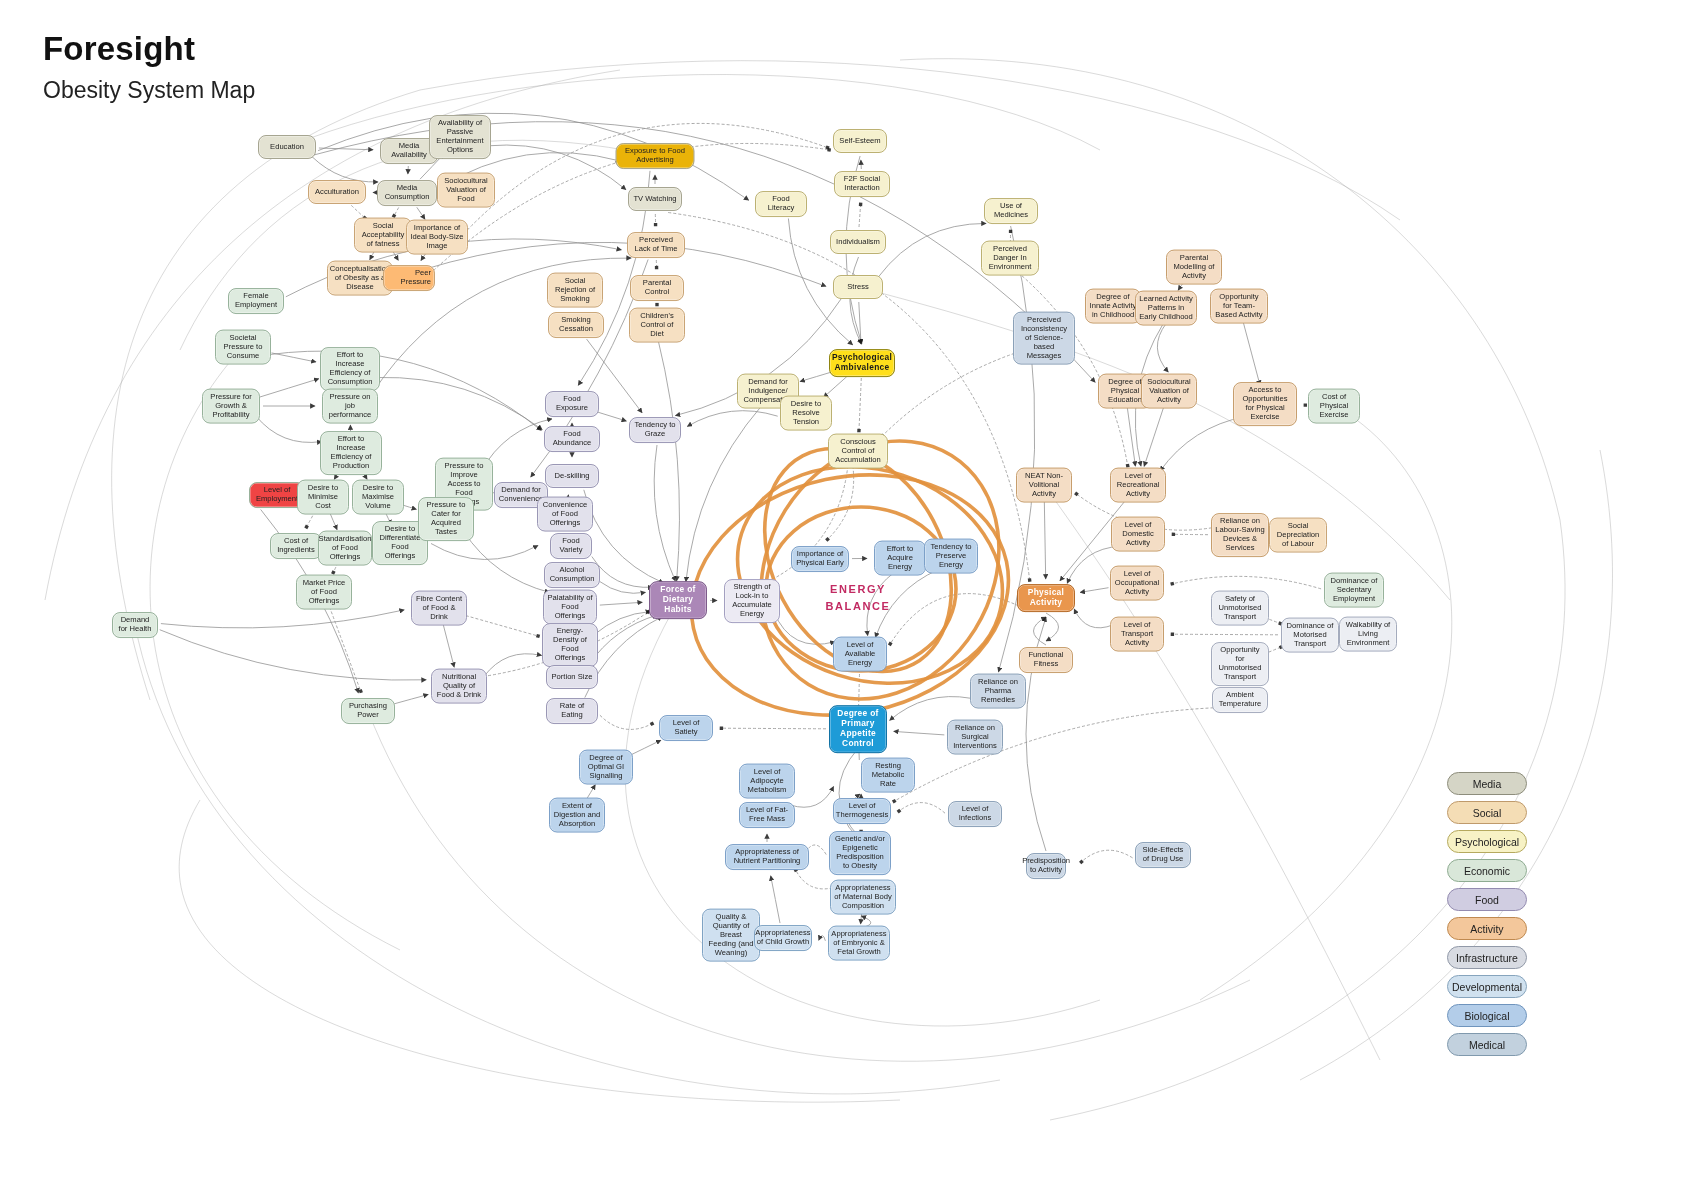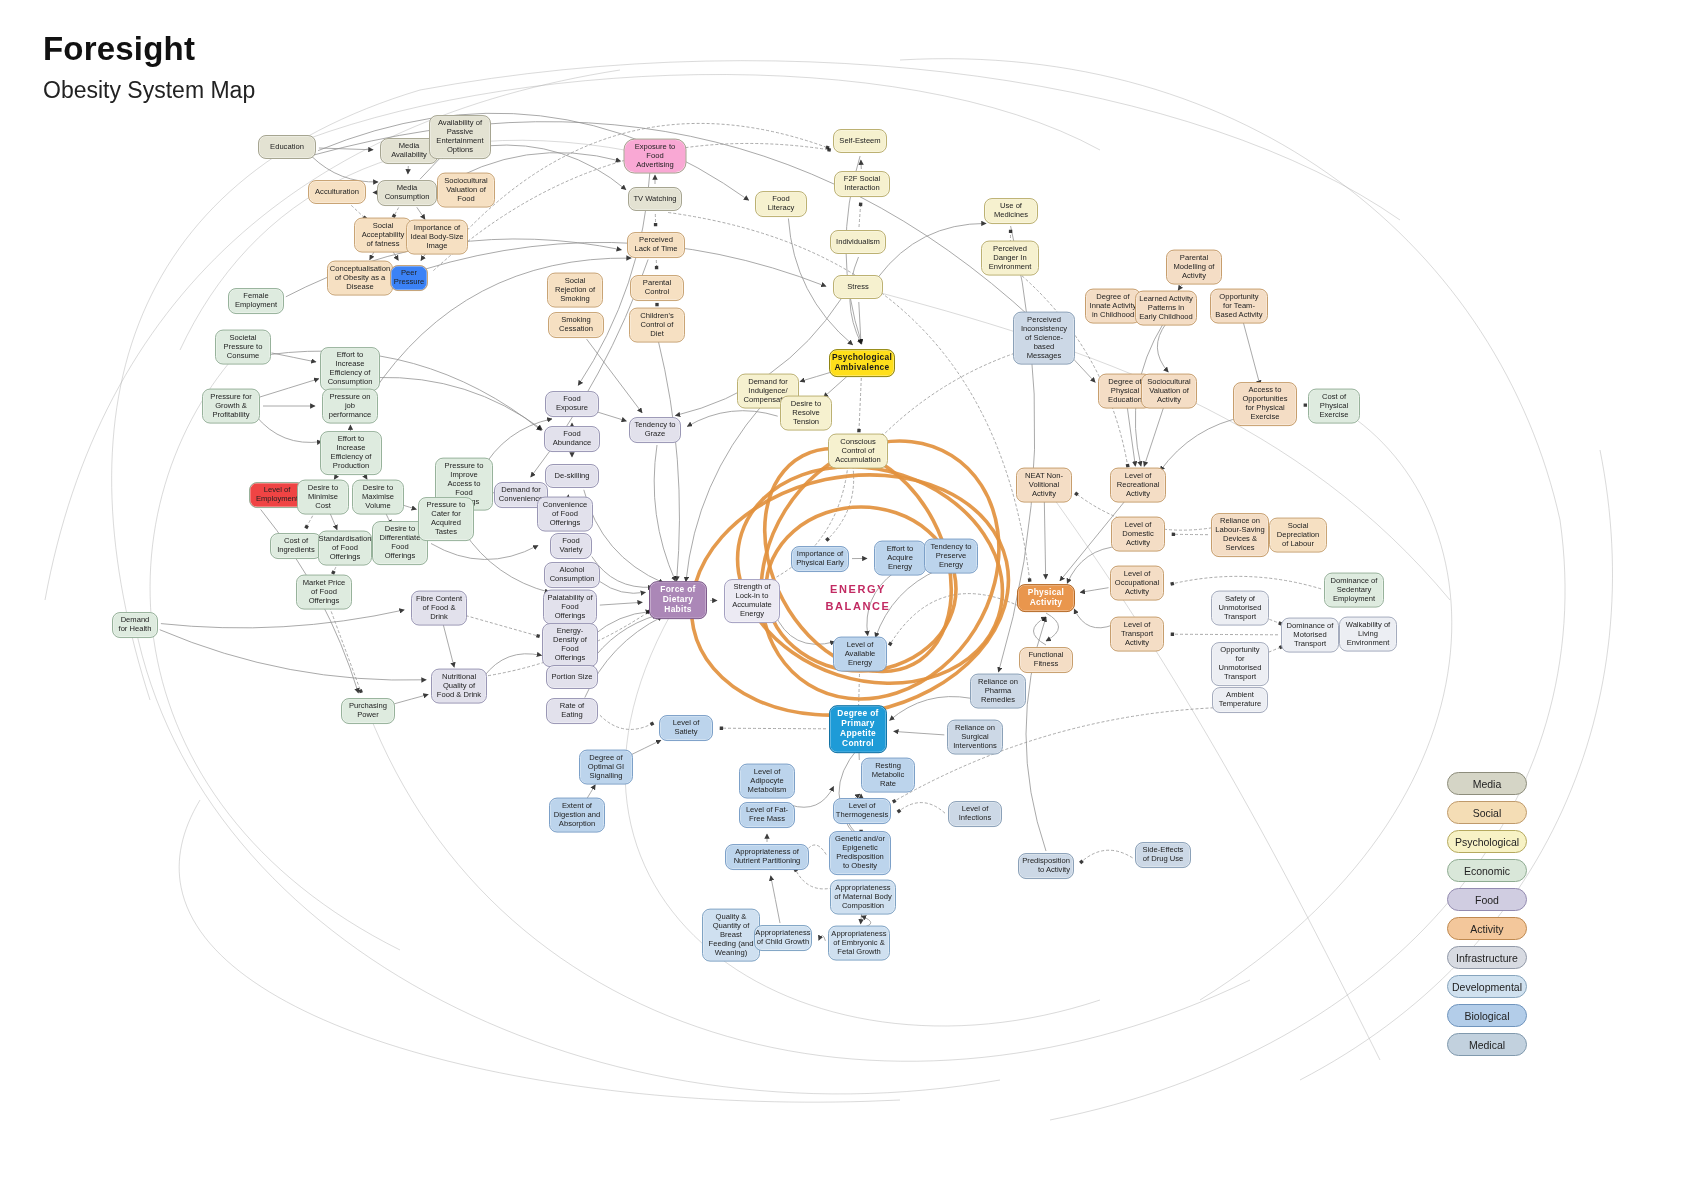--- a/index.html
+++ b/index.html
@@ -219,27 +219,27 @@
     <div id="main-title">Foresight</div>
     <div id="sub-title">Obesity System Map</div>
   </div>
 
   <div id="node-layer">
       <div class="node" style="left: 287px; top: 147px; width: 58px; background: rgb(227, 226, 210); border-color: rgb(166, 165, 145); color: rgb(34, 34, 34);">Education</div>
       <div class="node" style="left: 409px; top: 151px; width: 58px; background: rgb(227, 226, 210); border-color: rgb(166, 165, 145); color: rgb(34, 34, 34);">Media Availability</div>
       <div class="node" style="left: 460px; top: 137px; width: 62px; background: rgb(227, 226, 210); border-color: rgb(166, 165, 145); color: rgb(34, 34, 34);">Availability of Passive Entertainment Options</div>
       <div class="node" style="left: 407px; top: 193px; width: 60px; background: rgb(227, 226, 210); border-color: rgb(166, 165, 145); color: rgb(34, 34, 34);">Media Consumption</div>
       <div class="node" style="left: 655px; top: 199px; width: 54px; background: rgb(227, 226, 210); border-color: rgb(166, 165, 145); color: rgb(34, 34, 34);">TV Watching</div>
-      <div class="node" style="left: 655px; top: 156px; width: 63px; background: #f9a8d4; border-color: rgb(166, 165, 145); color: rgb(34, 34, 34); border-radius: 11px;">Exposure to Food Advertising</div>
+      <div class="node" style="left: 655px; top: 156px; width: 79px; background: #eab308; border-color: rgb(166, 165, 145); color: rgb(34, 34, 34);">Exposure to Food Advertising</div>
       <div class="node" style="left: 337px; top: 192px; width: 58px; background: rgb(246, 224, 194); border-color: rgb(201, 164, 117); color: rgb(34, 34, 34);">Acculturation</div>
       <div class="node" style="left: 466px; top: 190px; width: 58px; background: rgb(246, 224, 194); border-color: rgb(201, 164, 117); color: rgb(34, 34, 34);">Sociocultural Valuation of Food</div>
       <div class="node" style="left: 383px; top: 235px; width: 58px; background: rgb(246, 224, 194); border-color: rgb(201, 164, 117); color: rgb(34, 34, 34);">Social Acceptability of fatness</div>
       <div class="node" style="left: 437px; top: 237px; width: 62px; background: rgb(246, 224, 194); border-color: rgb(201, 164, 117); color: rgb(34, 34, 34);">Importance of Ideal Body-Size Image</div>
       <div class="node" style="left: 360px; top: 278px; width: 66px; background: rgb(246, 224, 194); border-color: rgb(201, 164, 117); color: rgb(34, 34, 34);">Conceptualisation of Obesity as a Disease</div>
-      <div class="node" style="left: 409px; top: 278px; width: 38px; background: #3b82f6; border-color: rgb(201, 164, 117); color: rgb(34, 34, 34);">Peer Pressure</div>
+      <div class="node" style="left: 409px; top: 278px; width: 52px; background: #fdba74; border-color: rgb(201, 164, 117); color: rgb(34, 34, 34); text-align: right;">Peer Pressure</div>
       <div class="node" style="left: 656px; top: 245px; width: 58px; background: rgb(246, 224, 194); border-color: rgb(201, 164, 117); color: rgb(34, 34, 34);">Perceived Lack of Time</div>
       <div class="node" style="left: 575px; top: 290px; width: 56px; background: rgb(246, 224, 194); border-color: rgb(201, 164, 117); color: rgb(34, 34, 34);">Social Rejection of Smoking</div>
       <div class="node" style="left: 657px; top: 288px; width: 54px; background: rgb(246, 224, 194); border-color: rgb(201, 164, 117); color: rgb(34, 34, 34);">Parental Control</div>
       <div class="node" style="left: 576px; top: 325px; width: 56px; background: rgb(246, 224, 194); border-color: rgb(201, 164, 117); color: rgb(34, 34, 34);">Smoking Cessation</div>
       <div class="node" style="left: 657px; top: 325px; width: 56px; background: rgb(246, 224, 194); border-color: rgb(201, 164, 117); color: rgb(34, 34, 34);">Children's Control of Diet</div>
       <div class="node" style="left: 1298px; top: 535px; width: 58px; background: rgb(246, 224, 194); border-color: rgb(201, 164, 117); color: rgb(34, 34, 34);">Social Depreciation of Labour</div>
       <div class="node" style="left: 781px; top: 204px; width: 52px; background: rgb(246, 241, 207); border-color: rgb(188, 177, 114); color: rgb(34, 34, 34);">Food Literacy</div>
       <div class="node" style="left: 860px; top: 141px; width: 54px; background: rgb(246, 241, 207); border-color: rgb(188, 177, 114); color: rgb(34, 34, 34);">Self-Esteem</div>
       <div class="node" style="left: 862px; top: 184px; width: 56px; background: rgb(246, 241, 207); border-color: rgb(188, 177, 114); color: rgb(34, 34, 34);">F2F Social Interaction</div>
       <div class="node" style="left: 858px; top: 242px; width: 56px; background: rgb(246, 241, 207); border-color: rgb(188, 177, 114); color: rgb(34, 34, 34);">Individualism</div>
@@ -299,21 +299,21 @@
       <div class="node" style="left: 862px; top: 811px; width: 58px; background: rgb(188, 212, 236); border-color: rgb(124, 160, 200); color: rgb(34, 34, 34);">Level of Thermogenesis</div>
       <div class="node" style="left: 860px; top: 853px; width: 62px; background: rgb(188, 212, 236); border-color: rgb(124, 160, 200); color: rgb(34, 34, 34);">Genetic and/or Epigenetic Predisposition to Obesity</div>
       <div class="node" style="left: 767px; top: 857px; width: 84px; background: rgb(188, 212, 236); border-color: rgb(124, 160, 200); color: rgb(34, 34, 34);">Appropriateness of Nutrient Partitioning</div>
       <div class="node" style="left: 863px; top: 897px; width: 66px; background: rgb(207, 224, 240); border-color: rgb(127, 163, 196); color: rgb(34, 34, 34);">Appropriateness of Maternal Body Composition</div>
       <div class="node" style="left: 731px; top: 935px; width: 58px; background: rgb(207, 224, 240); border-color: rgb(127, 163, 196); color: rgb(34, 34, 34);">Quality &amp; Quantity of Breast Feeding (and Weaning)</div>
       <div class="node" style="left: 783px; top: 938px; width: 58px; background: rgb(207, 224, 240); border-color: rgb(127, 163, 196); color: rgb(34, 34, 34);">Appropriateness of Child Growth</div>
       <div class="node" style="left: 859px; top: 943px; width: 62px; background: rgb(207, 224, 240); border-color: rgb(127, 163, 196); color: rgb(34, 34, 34);">Appropriateness of Embryonic &amp; Fetal Growth</div>
       <div class="node" style="left: 998px; top: 691px; width: 56px; background: rgb(204, 216, 230); border-color: rgb(139, 161, 184); color: rgb(34, 34, 34);">Reliance on Pharma Remedies</div>
       <div class="node" style="left: 975px; top: 737px; width: 56px; background: rgb(204, 216, 230); border-color: rgb(139, 161, 184); color: rgb(34, 34, 34);">Reliance on Surgical Interventions</div>
       <div class="node" style="left: 975px; top: 814px; width: 54px; background: rgb(204, 216, 230); border-color: rgb(139, 161, 184); color: rgb(34, 34, 34);">Level of Infections</div>
-      <div class="node" style="left: 1046px; top: 866px; width: 56px; background: rgb(204, 216, 230); border-color: rgb(139, 161, 184); color: rgb(34, 34, 34); text-align: right;">Predisposition to Activity</div>
+      <div class="node" style="left: 1046px; top: 866px; width: 40px; background: rgb(204, 216, 230); border-color: rgb(139, 161, 184); color: rgb(34, 34, 34);">Predisposition to Activity</div>
       <div class="node" style="left: 1163px; top: 855px; width: 56px; background: rgb(204, 216, 230); border-color: rgb(139, 161, 184); color: rgb(34, 34, 34);">Side-Effects of Drug Use</div>
       <div class="node" style="left: 1044px; top: 338px; width: 62px; background: rgb(204, 216, 230); border-color: rgb(139, 161, 184); color: rgb(34, 34, 34);">Perceived Inconsistency of Science-based Messages</div>
       <div class="node" style="left: 1194px; top: 267px; width: 56px; background: rgb(244, 221, 197); border-color: rgb(199, 158, 109); color: rgb(34, 34, 34);">Parental Modelling of Activity</div>
       <div class="node" style="left: 1113px; top: 306px; width: 56px; background: rgb(244, 221, 197); border-color: rgb(199, 158, 109); color: rgb(34, 34, 34);">Degree of Innate Activity in Childhood</div>
       <div class="node" style="left: 1166px; top: 308px; width: 62px; background: rgb(244, 221, 197); border-color: rgb(199, 158, 109); color: rgb(34, 34, 34);">Learned Activity Patterns in Early Childhood</div>
       <div class="node" style="left: 1239px; top: 306px; width: 58px; background: rgb(244, 221, 197); border-color: rgb(199, 158, 109); color: rgb(34, 34, 34);">Opportunity for Team-Based Activity</div>
       <div class="node" style="left: 1125px; top: 391px; width: 54px; background: rgb(244, 221, 197); border-color: rgb(199, 158, 109); color: rgb(34, 34, 34);">Degree of Physical Education</div>
       <div class="node" style="left: 1169px; top: 391px; width: 56px; background: rgb(244, 221, 197); border-color: rgb(199, 158, 109); color: rgb(34, 34, 34);">Sociocultural Valuation of Activity</div>
       <div class="node" style="left: 1265px; top: 404px; width: 64px; background: rgb(244, 221, 197); border-color: rgb(199, 158, 109); color: rgb(34, 34, 34);">Access to Opportunities for Physical Exercise</div>
       <div class="node" style="left: 1044px; top: 485px; width: 56px; background: rgb(244, 221, 197); border-color: rgb(199, 158, 109); color: rgb(34, 34, 34);">NEAT Non-Volitional Activity</div>

